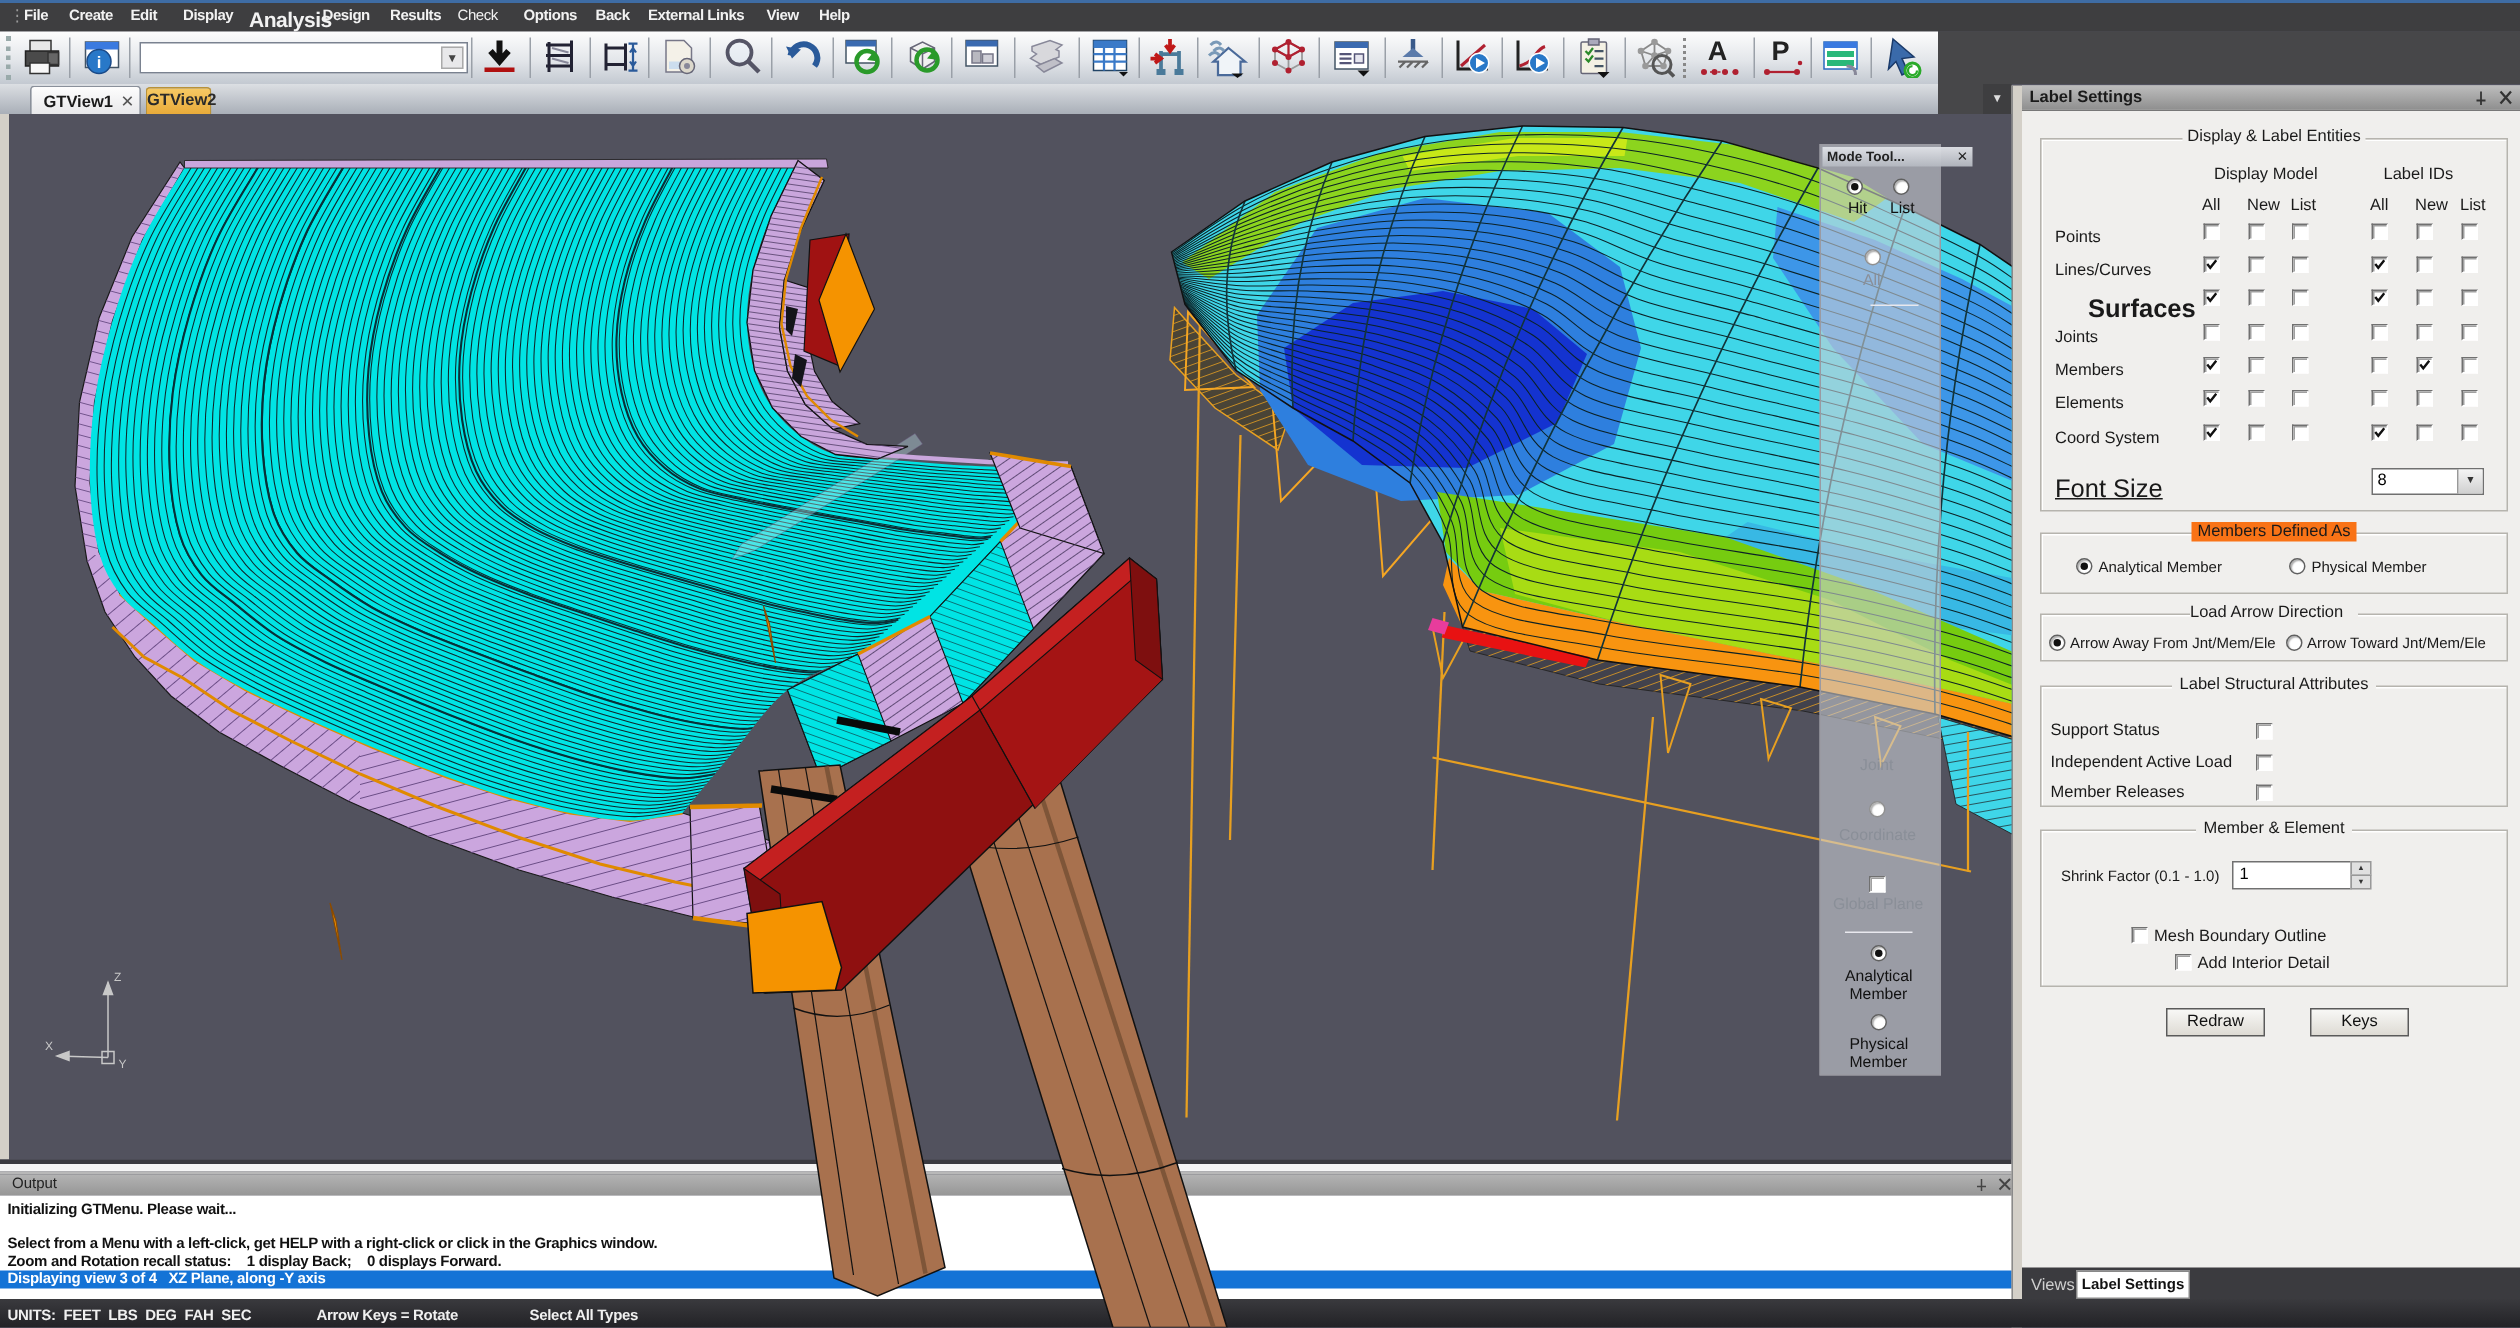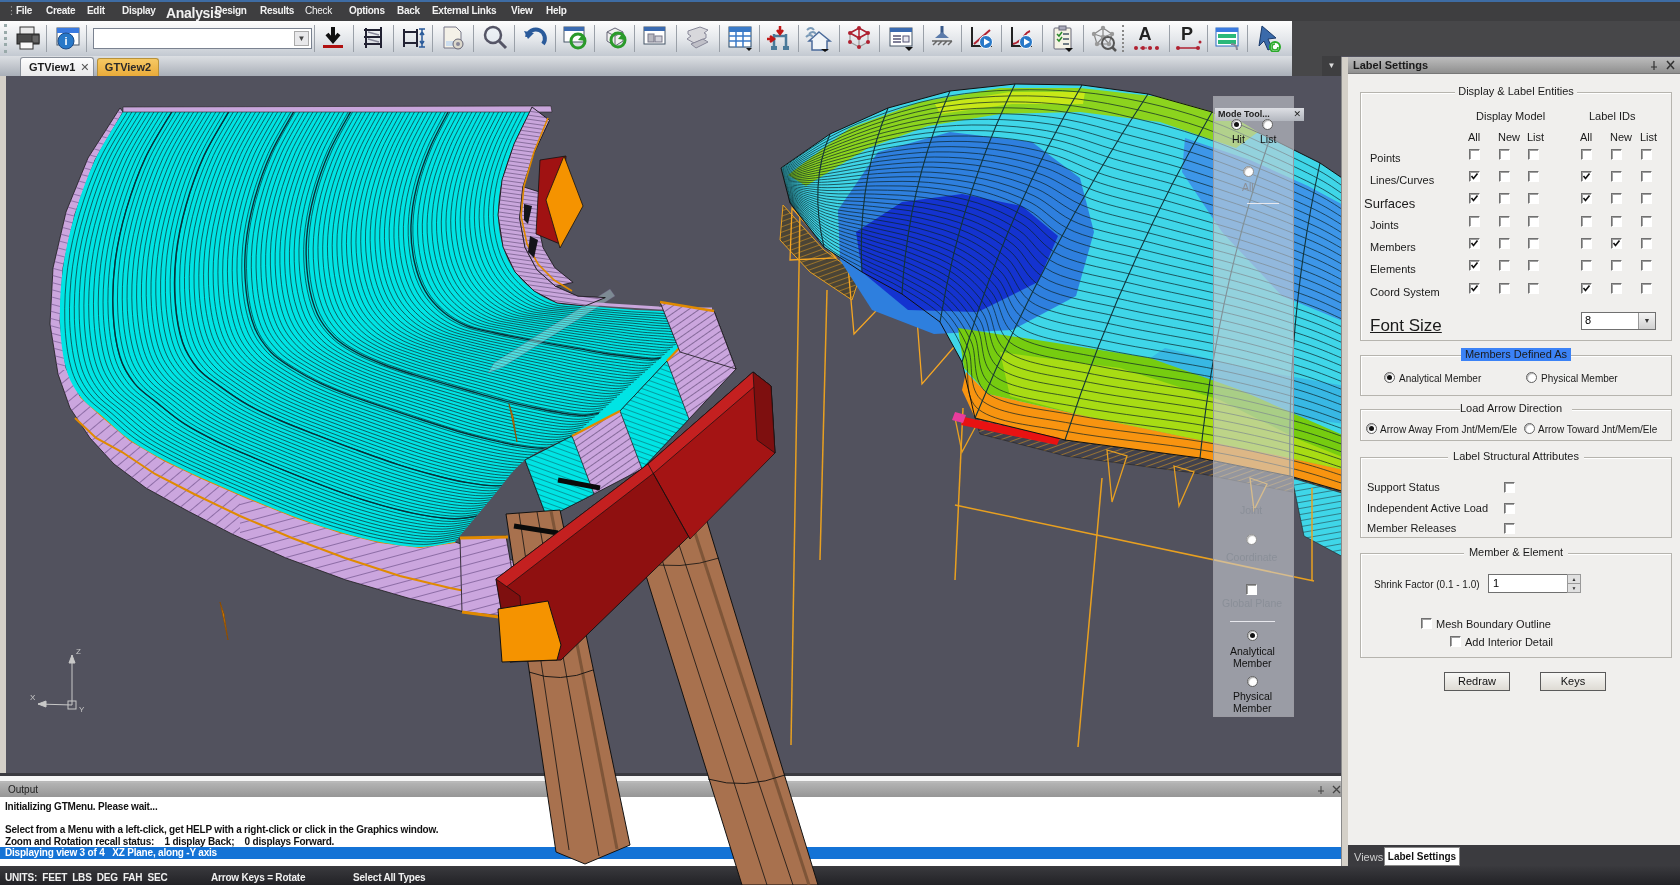--- a/index.html
+++ b/index.html
@@ -204,21 +204,21 @@
     <path d="M18 20 Q24 20 24 26" stroke="#889" stroke-width="2" fill="none"></path>
   </svg>
 <svg style="position:absolute;left:1254px;top:24px" width="28" height="28" viewBox="0 0 28 28">
     <path d="M8 2 L22 14 L14 15 L18 24 L14 26 L10 17 L5 22 Z" fill="#3a6aaa" stroke="#1a3a6a"></path>
     <circle cx="21" cy="23" r="5" fill="#fff" stroke="#2aaa2a" stroke-width="2"></circle>
     <path d="M21 20 A3 3 0 1 0 24 23" stroke="#2aaa2a" stroke-width="1.5" fill="none"></path>
   </svg>
 <div style="position:absolute;left:0;top:56px;width:1292px;height:20px;background:linear-gradient(#dcdfe3,#a9afb8)"></div>
 <div style="position:absolute;left:1292px;top:56px;width:49px;height:20px;background:#474749"></div>
 <div style="position:absolute;left:20px;top:57px;width:74px;height:19px;background:linear-gradient(#fdfdfd,#e8e8ea);border:1px solid #8a909a;border-bottom:none;border-radius:3px 3px 0 0;font-size:11px;font-weight:bold;color:#1a1a1a;text-align:left;padding:3px 0 0 8px;box-sizing:border-box">GTView1 <span style="color:#555;font-weight:normal;margin-left:2px">✕</span></div>
-<div style="position:absolute;left:97px;top:58px;width:62px;height:18px;background:linear-gradient(#f6c964,#e9ab3a);border:1px solid #b8923a;border-bottom:none;border-radius:3px 3px 0 0;font-size:11px;font-weight:bold;color:#2a2a2a;text-align:center;padding-top:2px;box-sizing:border-box">GTView2</div>
+<div style="position:absolute;left:97px;top:58px;width:44px;height:18px;background:linear-gradient(#f6c964,#e9ab3a);border:1px solid #b8923a;border-bottom:none;border-radius:3px 3px 0 0;font-size:11px;font-weight:bold;color:#2a2a2a;text-align:center;padding-top:2px;box-sizing:border-box">GTView2</div>
 <div style="position:absolute;left:1322px;top:56px;width:19px;height:20px;background:#3E3E40;color:#ddd;font-size:8px;text-align:center;line-height:20px">▼</div>
 <div style="position:absolute;left:0;top:76px;width:6px;height:697px;background:#d4d0c8"></div>
 <div style="position:absolute;left:0;top:773px;width:1348px;height:3px;background:#3a3a40"></div>
 <div style="position:absolute;left:0;top:776px;width:1348px;height:5px;background:#f5f5f5"></div>
 <div style="position:absolute;left:0;top:781px;width:1348px;height:2px;background:#b8b8b8"></div>
 <div style="position:absolute;left:0;top:783px;width:1348px;height:14px;background:linear-gradient(#b3b3b3,#969696)">
     <span style="position:absolute;left:8px;top:1px;font-size:10px;color:#222;white-space:nowrap;">Output</span>
     <svg style="position:absolute;left:1318px;top:2px" width="24" height="10" viewBox="0 0 24 10">
       <path d="M3 1 L3 6 M0 6 L6 6 M3 6 L3 9" stroke="#444" stroke-width="1" fill="none"></path>
       <path d="M15 1 L22 8 M22 1 L15 8" stroke="#444" stroke-width="1.3"></path>
@@ -264,21 +264,21 @@
   </div>
 <div style="position:absolute;left:1499px;top:171px;width:11px;height:11px;background:#fff;border-top:1px solid #707070;border-left:1px solid #707070;border-bottom:1px solid #fff;border-right:1px solid #fff;box-shadow:inset 1px 1px 0 #a0a0a0;box-sizing:border-box"></div>
 <div style="position:absolute;left:1528px;top:171px;width:11px;height:11px;background:#fff;border-top:1px solid #707070;border-left:1px solid #707070;border-bottom:1px solid #fff;border-right:1px solid #fff;box-shadow:inset 1px 1px 0 #a0a0a0;box-sizing:border-box"></div>
 <div style="position:absolute;left:1581px;top:171px;width:11px;height:11px;background:#fff;border-top:1px solid #707070;border-left:1px solid #707070;border-bottom:1px solid #fff;border-right:1px solid #fff;box-shadow:inset 1px 1px 0 #a0a0a0;box-sizing:border-box">
     <svg width="9" height="9" viewBox="0 0 9 9" style="position:absolute;left:0px;top:0px">
       <path d="M1.5 4 L3.5 6.5 L7.5 1.5" stroke="#111" stroke-width="1.6" fill="none"></path>
     </svg>
   </div>
 <div style="position:absolute;left:1611px;top:171px;width:11px;height:11px;background:#fff;border-top:1px solid #707070;border-left:1px solid #707070;border-bottom:1px solid #fff;border-right:1px solid #fff;box-shadow:inset 1px 1px 0 #a0a0a0;box-sizing:border-box"></div>
 <div style="position:absolute;left:1641px;top:171px;width:11px;height:11px;background:#fff;border-top:1px solid #707070;border-left:1px solid #707070;border-bottom:1px solid #fff;border-right:1px solid #fff;box-shadow:inset 1px 1px 0 #a0a0a0;box-sizing:border-box"></div>
-<span style="position:absolute;left:1364px;top:196px;font-size:13px;color:#1a1a1a;white-space:nowrap;">Surfaces</span>
+<span style="position:absolute;left:1392px;top:196px;font-size:17px;color:#1a1a1a;white-space:nowrap;font-weight:bold;">Surfaces</span>
 <div style="position:absolute;left:1469px;top:193px;width:11px;height:11px;background:#fff;border-top:1px solid #707070;border-left:1px solid #707070;border-bottom:1px solid #fff;border-right:1px solid #fff;box-shadow:inset 1px 1px 0 #a0a0a0;box-sizing:border-box">
     <svg width="9" height="9" viewBox="0 0 9 9" style="position:absolute;left:0px;top:0px">
       <path d="M1.5 4 L3.5 6.5 L7.5 1.5" stroke="#111" stroke-width="1.6" fill="none"></path>
     </svg>
   </div>
 <div style="position:absolute;left:1499px;top:193px;width:11px;height:11px;background:#fff;border-top:1px solid #707070;border-left:1px solid #707070;border-bottom:1px solid #fff;border-right:1px solid #fff;box-shadow:inset 1px 1px 0 #a0a0a0;box-sizing:border-box"></div>
 <div style="position:absolute;left:1528px;top:193px;width:11px;height:11px;background:#fff;border-top:1px solid #707070;border-left:1px solid #707070;border-bottom:1px solid #fff;border-right:1px solid #fff;box-shadow:inset 1px 1px 0 #a0a0a0;box-sizing:border-box"></div>
 <div style="position:absolute;left:1581px;top:193px;width:11px;height:11px;background:#fff;border-top:1px solid #707070;border-left:1px solid #707070;border-bottom:1px solid #fff;border-right:1px solid #fff;box-shadow:inset 1px 1px 0 #a0a0a0;box-sizing:border-box">
     <svg width="9" height="9" viewBox="0 0 9 9" style="position:absolute;left:0px;top:0px">
       <path d="M1.5 4 L3.5 6.5 L7.5 1.5" stroke="#111" stroke-width="1.6" fill="none"></path>
@@ -333,21 +333,21 @@
     </svg>
   </div>
 <div style="position:absolute;left:1611px;top:283px;width:11px;height:11px;background:#fff;border-top:1px solid #707070;border-left:1px solid #707070;border-bottom:1px solid #fff;border-right:1px solid #fff;box-shadow:inset 1px 1px 0 #a0a0a0;box-sizing:border-box"></div>
 <div style="position:absolute;left:1641px;top:283px;width:11px;height:11px;background:#fff;border-top:1px solid #707070;border-left:1px solid #707070;border-bottom:1px solid #fff;border-right:1px solid #fff;box-shadow:inset 1px 1px 0 #a0a0a0;box-sizing:border-box"></div>
 <span style="position:absolute;left:1370px;top:316px;font-size:17px;color:#1a1a1a;white-space:nowrap;text-decoration:underline;">Font Size</span>
 <div style="position:absolute;left:1581px;top:312px;width:75px;height:18px;background:#fff;border:1px solid #707070;box-sizing:border-box">
     <span style="position:absolute;left:3px;top:1px;font-size:11px">8</span>
     <span style="position:absolute;right:0px;top:0px;width:16px;height:16px;background:linear-gradient(#f4f4f4,#d0d0d0);border-left:1px solid #999;font-size:7px;text-align:center;line-height:16px;color:#333">▼</span>
   </div>
 <div style="position:absolute;left:1360px;top:355px;width:312px;height:41px;border:1px solid #b6b4ae;box-shadow:inset 1px 1px 0 #fff;box-sizing:border-box"></div>
-<div style="position:absolute;left:1461px;top:348px;width:110px;height:13px;background:#3b82f6;font-size:11px;color:#1a1a1a;text-align:center">Members Defined As</div>
+<div style="position:absolute;left:1461px;top:348px;width:110px;height:13px;background:#f97316;font-size:11px;color:#1a1a1a;text-align:center">Members Defined As</div>
 <div style="position:absolute;left:1384px;top:372px;width:11px;height:11px;border-radius:50%;background:#fff;border:1px solid #606060;box-sizing:border-box;box-shadow:inset 1px 1px 1px #b0b0b0">
     <div style="position:absolute;left:2px;top:2px;width:5px;height:5px;border-radius:50%;background:#111"></div>
   </div>
 <span style="position:absolute;left:1399px;top:373px;font-size:10px;color:#1a1a1a;white-space:nowrap;">Analytical Member</span>
 <div style="position:absolute;left:1526px;top:372px;width:11px;height:11px;border-radius:50%;background:#fff;border:1px solid #606060;box-sizing:border-box;box-shadow:inset 1px 1px 1px #b0b0b0"></div>
 <span style="position:absolute;left:1541px;top:373px;font-size:10px;color:#1a1a1a;white-space:nowrap;">Physical Member</span>
 <div style="position:absolute;left:1360px;top:409px;width:312px;height:32px;border:1px solid #b6b4ae;box-shadow:inset 1px 1px 0 #fff;box-sizing:border-box"></div>
 <div style="position:absolute;left:1460px;top:402px;width:112px;height:13px;background:#f0efed;font-size:11px;color:#1a1a1a;text-align:left">Load Arrow Direction</div>
 <div style="position:absolute;left:1366px;top:423px;width:11px;height:11px;border-radius:50%;background:#fff;border:1px solid #606060;box-sizing:border-box;box-shadow:inset 1px 1px 1px #b0b0b0">
     <div style="position:absolute;left:2px;top:2px;width:5px;height:5px;border-radius:50%;background:#111"></div>
@@ -685,21 +685,21 @@
         <path d="M72 705 L38 704"></path>
         <path d="M38 704 L46 701 L46 707 Z" fill="#c8c8c8"></path>
         <rect x="68" y="701" width="8" height="8" fill="none"></rect>
       </g>
       <text x="76" y="654" font-size="8" fill="#c8c8c8">Z</text>
       <text x="30" y="700" font-size="8" fill="#c8c8c8">X</text>
       <text x="79" y="712" font-size="8" fill="#c8c8c8">Y</text>
     </g>
   </svg>
 <div style="position:absolute;left:1213px;top:96px;width:81px;height:621px;background:rgba(203,207,214,0.60);border:1px solid #9a9aa2;box-sizing:border-box">
-    <div style="position:absolute;left:1px;top:11px;width:89px;height:13px;background:linear-gradient(rgba(225,227,232,0.95),rgba(180,184,192,0.95));font-size:9px;font-weight:bold;color:#222;padding:1px 0 0 3px;box-sizing:border-box">Mode Tool... <span style="position:absolute;right:3px;top:1px;font-weight:normal">✕</span></div>
+    <div style="position:absolute;left:1px;top:1px;width:100px;height:13px;background:linear-gradient(rgba(225,227,232,0.95),rgba(180,184,192,0.95));font-size:9px;font-weight:bold;color:#222;padding:1px 0 0 3px;box-sizing:border-box">Mode Tool... <span style="position:absolute;right:3px;top:1px;font-weight:normal">✕</span></div>
   </div>
 <div style="position:absolute;left:1231px;top:119px;width:11px;height:11px;border-radius:50%;background:#fff;border:1px solid #606060;box-sizing:border-box;box-shadow:inset 1px 1px 1px #b0b0b0">
     <div style="position:absolute;left:2px;top:2px;width:5px;height:5px;border-radius:50%;background:#111"></div>
   </div>
 <div style="position:absolute;left:1262px;top:119px;width:11px;height:11px;border-radius:50%;background:#fff;border:1px solid #606060;box-sizing:border-box;box-shadow:inset 1px 1px 1px #b0b0b0"></div>
 <span style="position:absolute;left:1232px;top:133px;font-size:10.5px;color:#111;white-space:nowrap;">Hit</span>
 <span style="position:absolute;left:1260px;top:133px;font-size:10.5px;color:#111;white-space:nowrap;">List</span>
 <div style="position:absolute;left:1243px;top:166px;width:11px;height:11px;border-radius:50%;background:#fff;border:1px solid #909090;box-sizing:border-box;box-shadow:inset 1px 1px 1px #b0b0b0"></div>
 <span style="position:absolute;left:1242px;top:181px;font-size:10.5px;color:#8a8f98;white-space:nowrap;">All</span>
 <div style="position:absolute;left:1247px;top:203px;width:32px;height:1px;background:#e8e8ee"></div>

